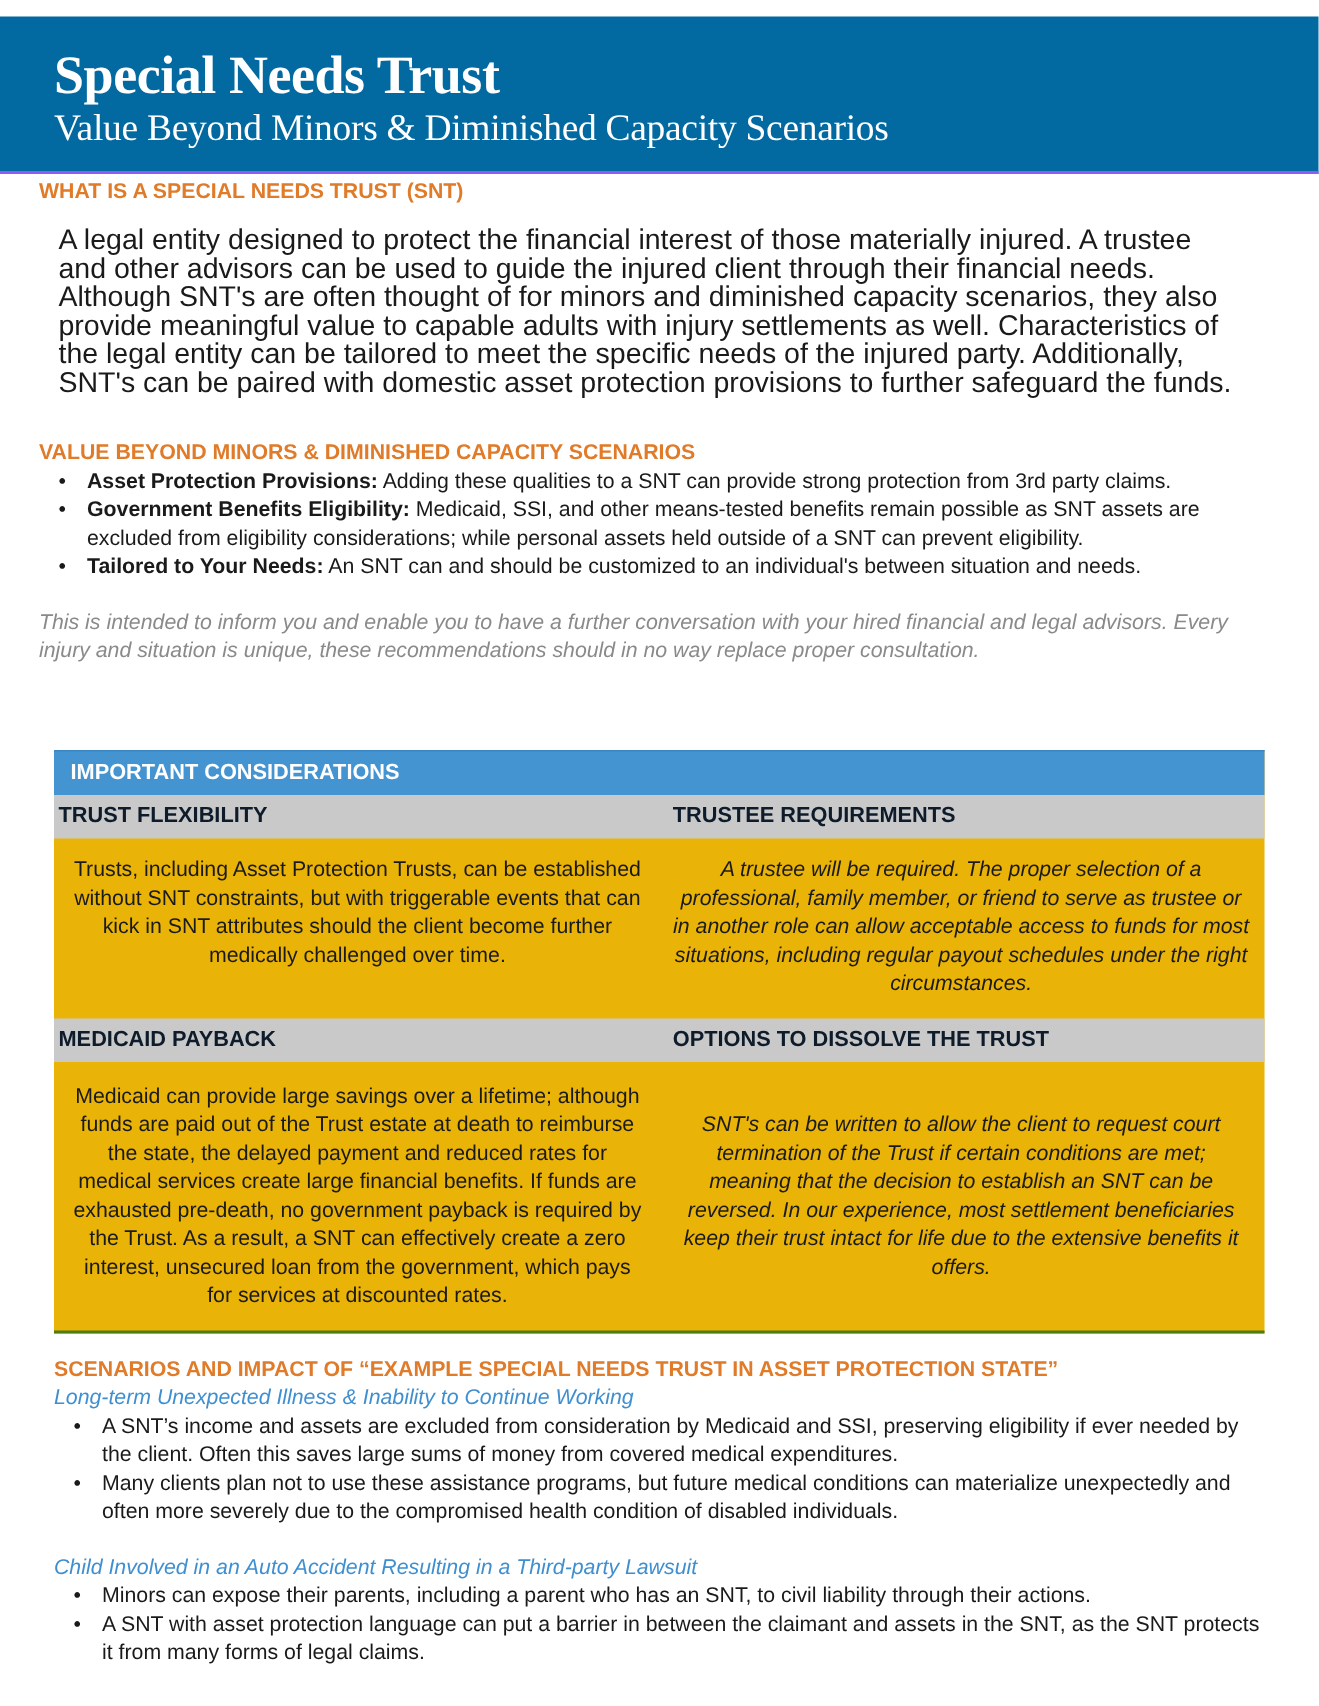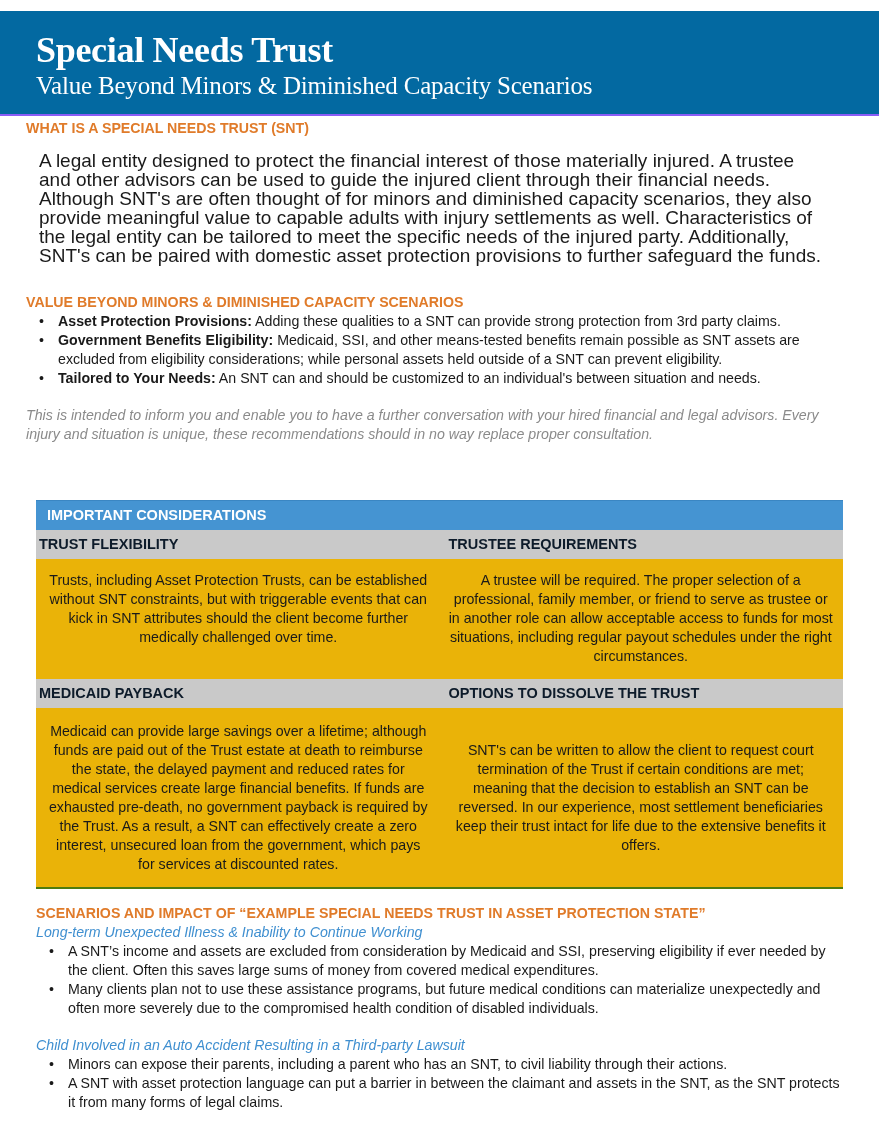--- a/index.html
+++ b/index.html
@@ -24,21 +24,21 @@
            border-bottom: 2px solid #4d7c0f; }
   .table .tbl-head { background: #4594d2; color: #ffffff; font-weight: bold; font-size: 14.5px;
                      height: 29px; line-height: 29px; padding-left: 11px; border-top: 1px solid #3a86c3; }
   .row-head { display: flex; background: #c9c9c9; height: 29px; line-height: 29px; font-weight: bold;
               color: #0d1b2a; font-size: 14.5px; }
   .row-head > div { width: 50%; padding-left: 3px; box-sizing: border-box; }
   .row-head > div + div { padding-left: 9px; }
   .row-body { display: flex; }
   .row-body > div { width: 50%; box-sizing: border-box; padding-left: 11px; padding-right: 10px;
                     font-size: 14.2px; line-height: 19px; text-align: center; }
-  .row-body > div + div { padding-left: 9px; }
+  .row-body > div + div { padding-left: 9px; font-style: italic; }
   .row1 { height: 120px; }
   .row1 > div { padding-top: 12px; }
   .row2 { height: 179px; align-items: center; }
   .row2 > div { padding-top: 1px; }
   .blue-sub { color: #3f8fd0; font-style: italic; font-size: 14.2px; line-height: 19px; margin: 0; }
   .content2 { position: absolute; left: 36px; top: 904px; width: 808px; }
 </style>
 </head>
 <body>
 

